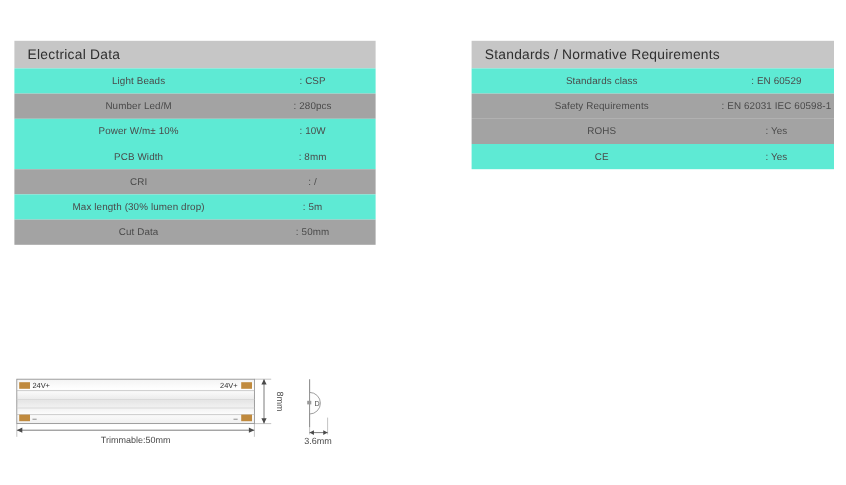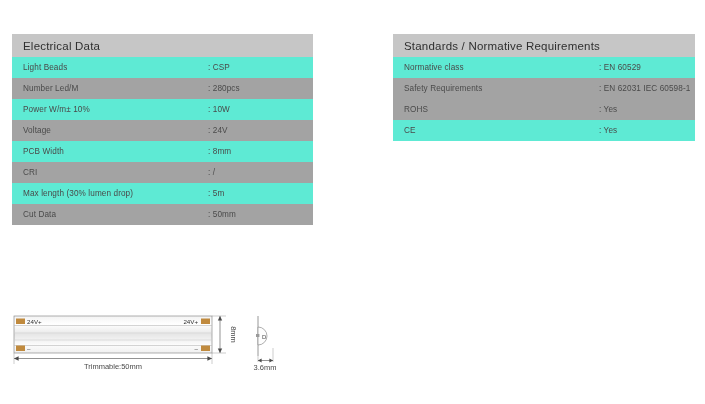--- a/index.html
+++ b/index.html
@@ -13,20 +13,21 @@
     font-family: "Liberation Sans", sans-serif;
     color: #3a3a3a;
     overflow: hidden;
     position: relative;
   }
 
   
   .spec-table {
     position: absolute;
     box-sizing: border-box;
+    text-align: center;
   }
   #electrical-table { left: 12px;  top: 34px;  width: 301px; }
   #standards-table  { left: 393px; top: 34px;  width: 302px; }
 
   .table-header {
     background: #c6c6c6;
     height: 23px;
     display: flex;
     align-items: center;
     padding-left: 11px;
@@ -97,24 +98,20 @@
     <span class="spec-value">CSP</span>
   </div>
   <div class="spec-row alt">
     <span class="spec-label">Number Led/M</span>
     <span class="spec-value">280pcs</span>
   </div>
   <div class="spec-row base">
     <span class="spec-label">Power W/m± 10%</span>
     <span class="spec-value">10W</span>
   </div>
-  <div class="spec-row alt">
-    <span class="spec-label">Voltage</span>
-    <span class="spec-value">24V</span>
-  </div>
   <div class="spec-row base">
     <span class="spec-label">PCB Width</span>
     <span class="spec-value">8mm</span>
   </div>
   <div class="spec-row alt">
     <span class="spec-label">CRI</span>
     <span class="spec-value">/</span>
   </div>
   <div class="spec-row base">
     <span class="spec-label">Max length (30% lumen drop)</span>
@@ -125,21 +122,21 @@
     <span class="spec-value">50mm</span>
   </div>
 </div>
 
 <div class="spec-table" id="standards-table">
   <div class="table-header">
     <span class="table-header-title">Standards / Normative Requirements</span>
   </div>
 
   <div class="spec-row base">
-    <span class="spec-label">Normative class</span>
+    <span class="spec-label">Standards class</span>
     <span class="spec-value">EN 60529</span>
   </div>
   <div class="spec-row alt">
     <span class="spec-label">Safety Requirements</span>
     <span class="spec-value">EN 62031 IEC 60598-1</span>
   </div>
   <div class="spec-row alt">
     <span class="spec-label">ROHS</span>
     <span class="spec-value">Yes</span>
   </div>

